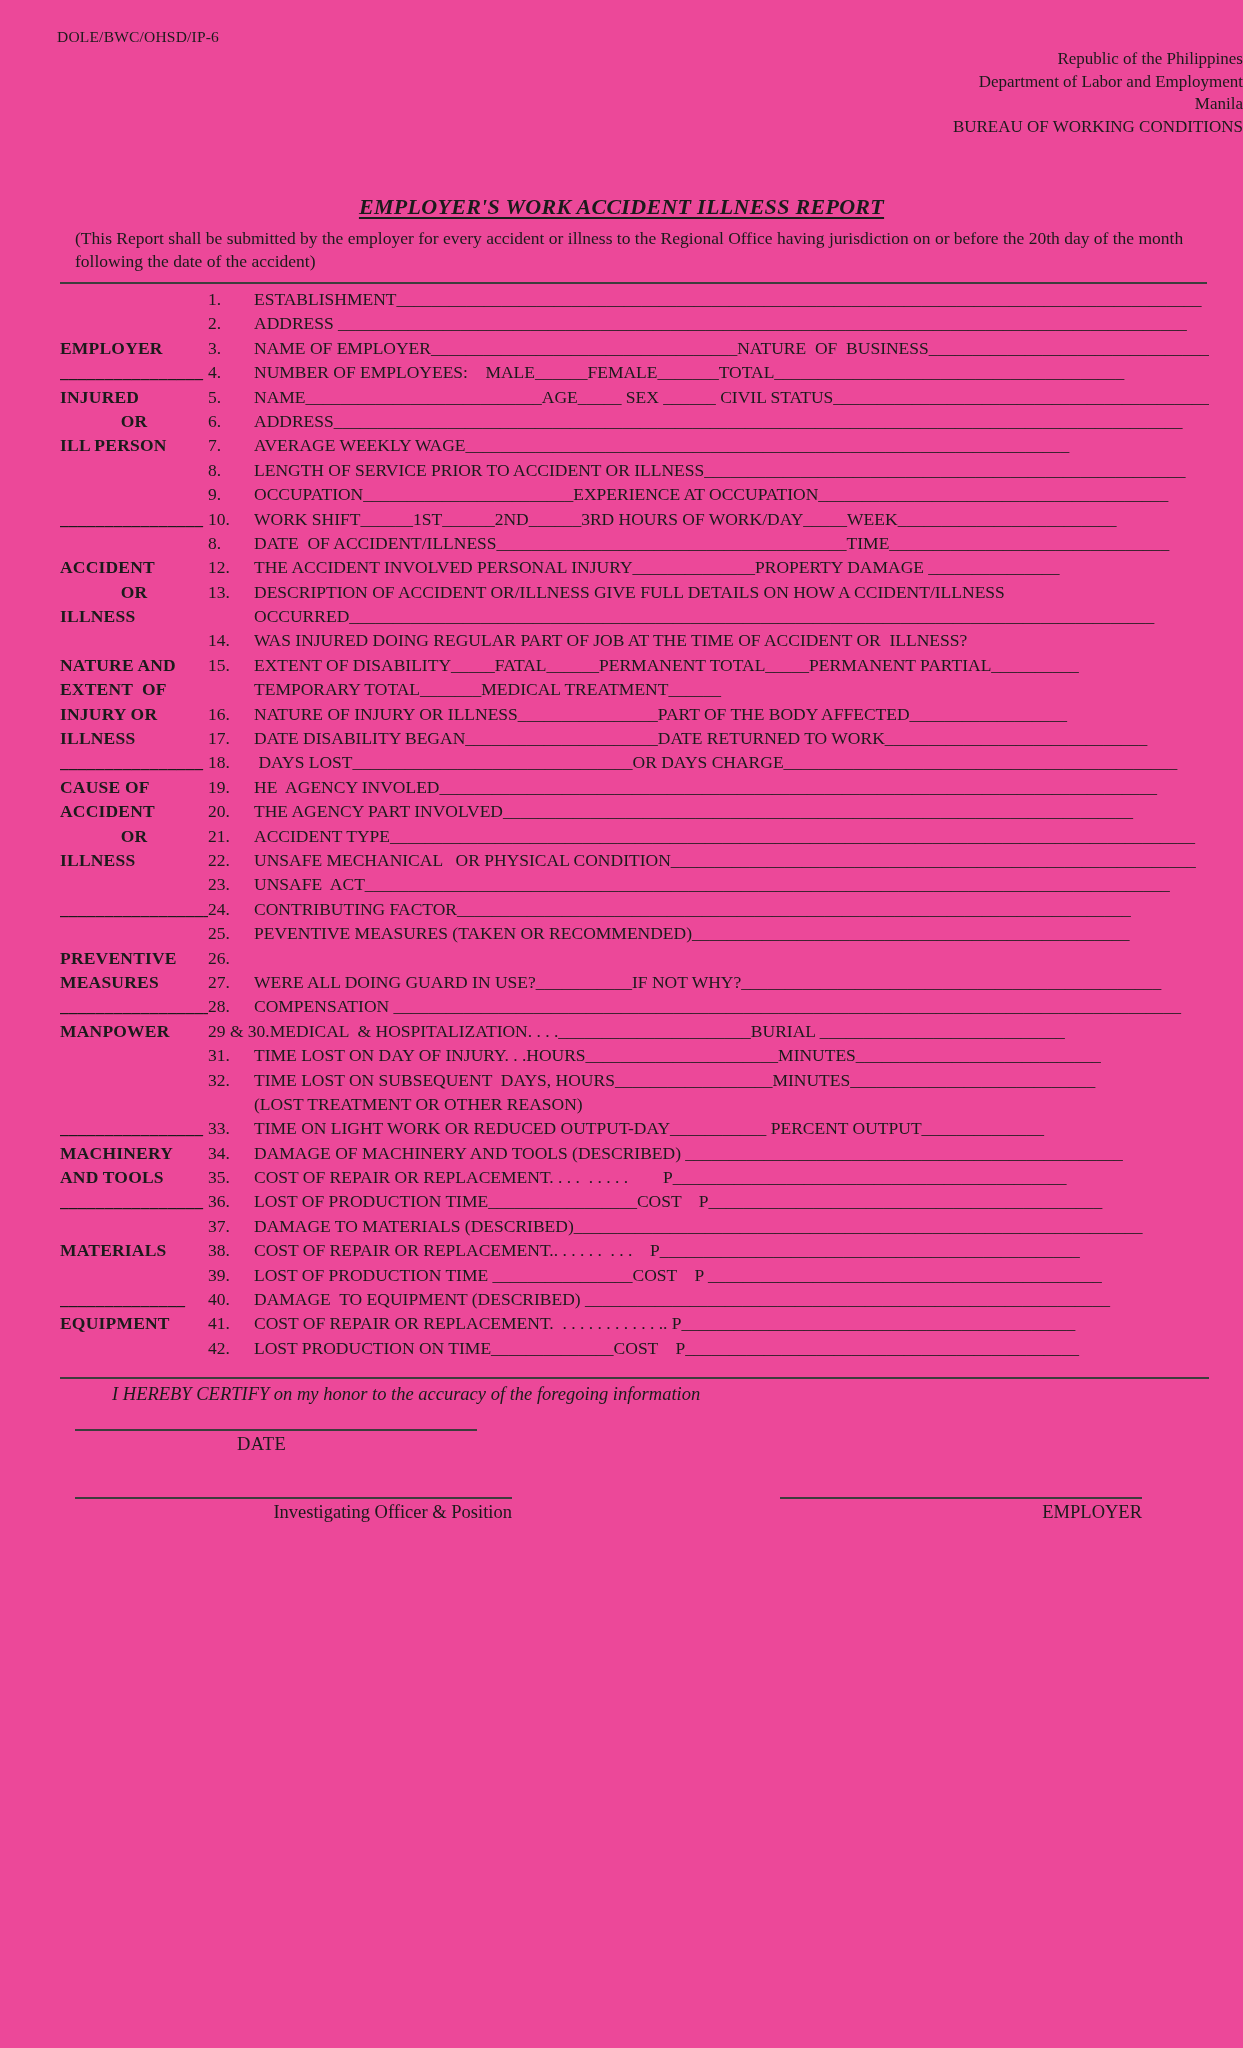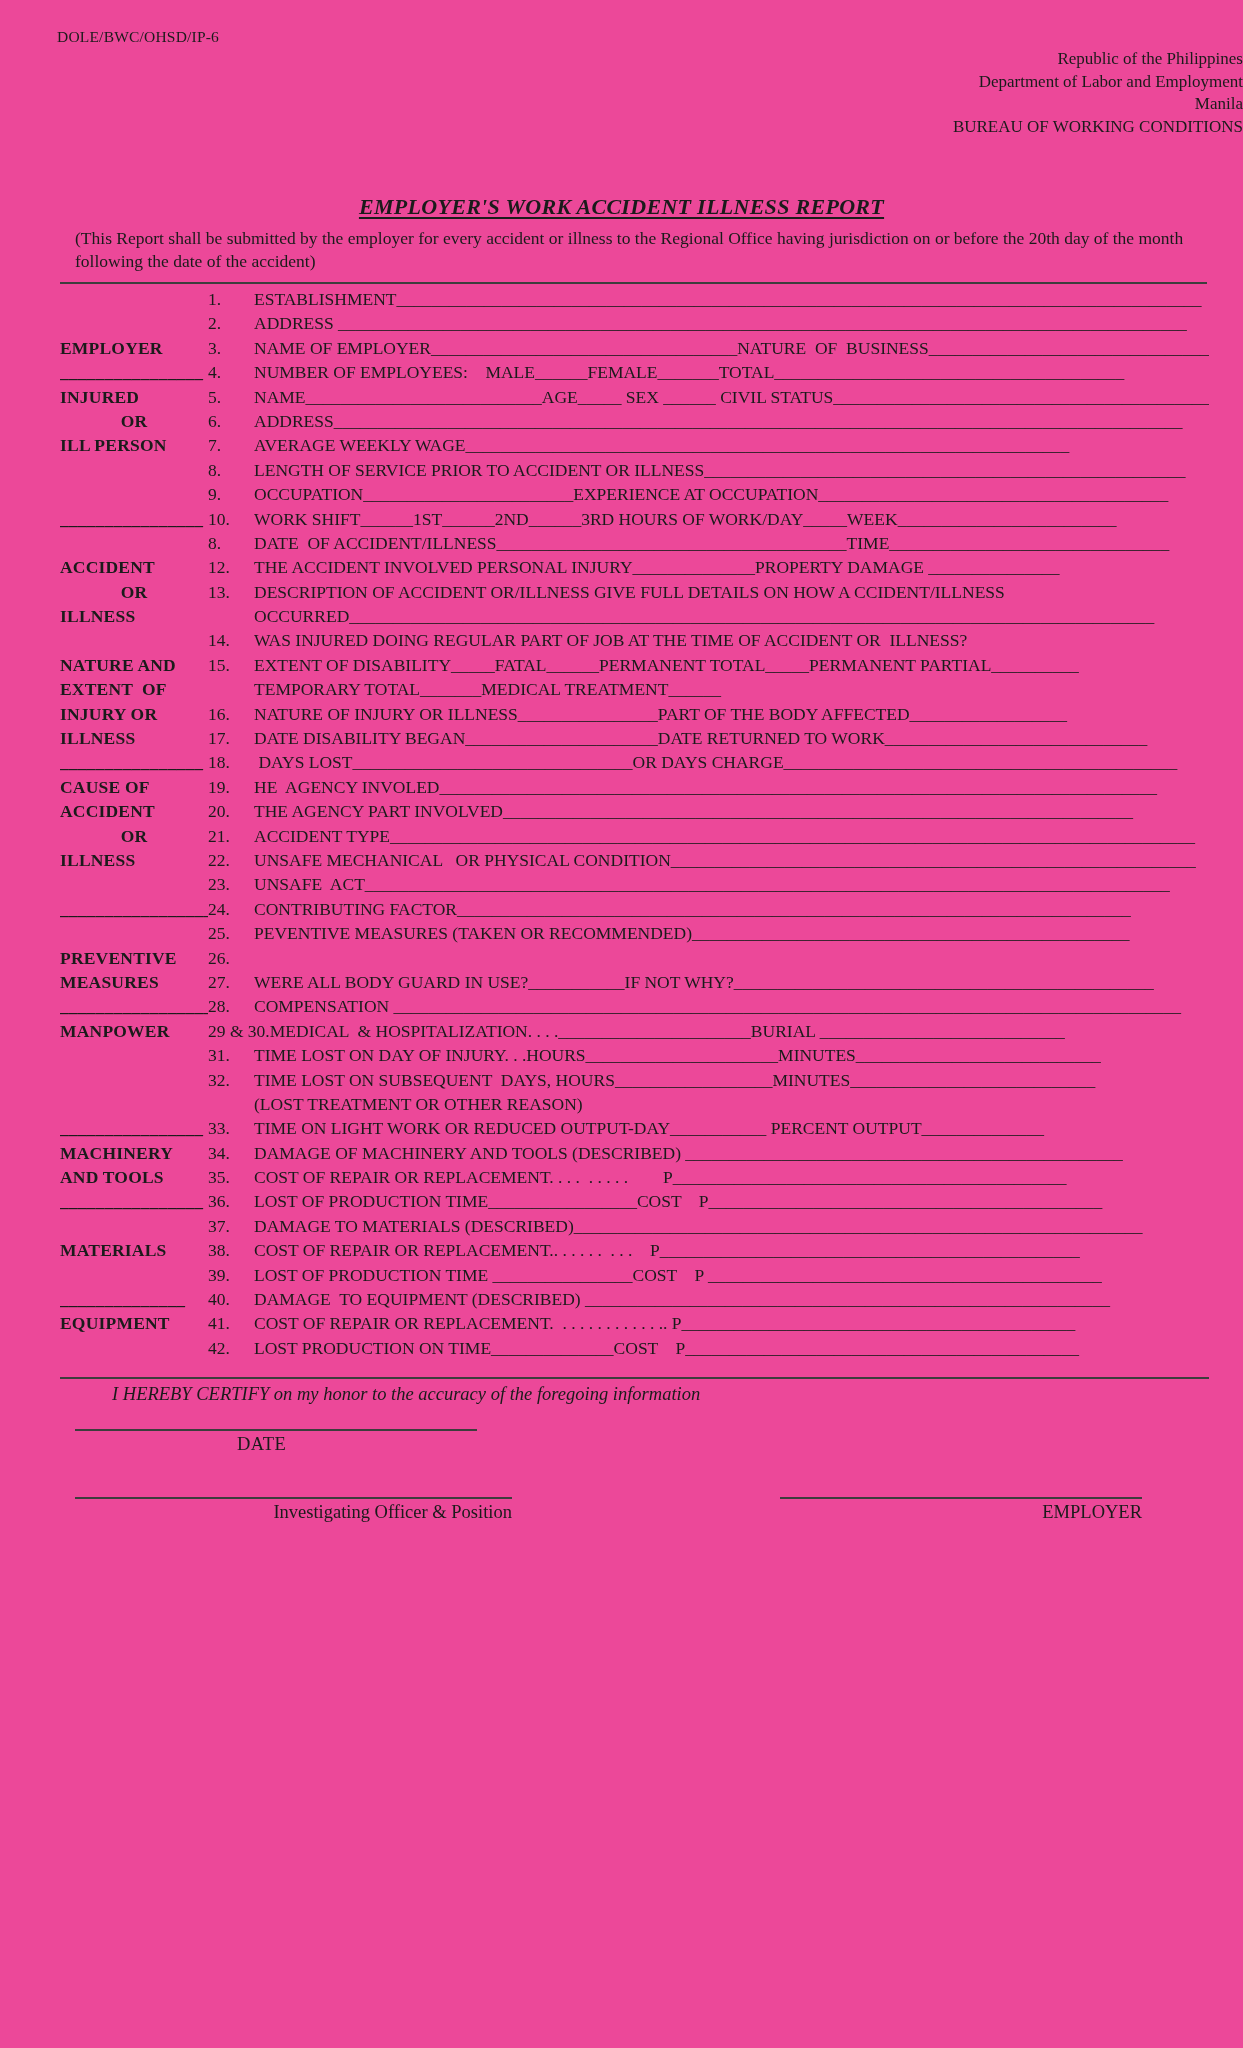--- a/index.html
+++ b/index.html
@@ -265,21 +265,21 @@
         <div class="cn">25.</div>
         <div class="ct">PEVENTIVE MEASURES (TAKEN OR RECOMMENDED)__________________________________________________</div>
       </div>
       <div class="row">
         <div class="cl">PREVENTIVE</div>
         <div class="cn">26.</div>
       </div>
       <div class="row">
         <div class="cl">MEASURES</div>
         <div class="cn">27.</div>
-        <div class="ct">WERE ALL BODY GUARD IN USE?___________IF NOT WHY?________________________________________________</div>
+        <div class="ct">WERE ALL DOING GUARD IN USE?___________IF NOT WHY?________________________________________________</div>
       </div>
       <div class="row">
         <div class="cl">__________________</div>
         <div class="cn">28.</div>
         <div class="ct">COMPENSATION __________________________________________________________________________________________</div>
       </div>
       <div class="row">
         <div class="cl">MANPOWER</div>
         <div class="cn">29 &amp; 30.</div>
         <div class="ct">MEDICAL  &amp; HOSPITALIZATION. . . .______________________BURIAL ____________________________</div>

